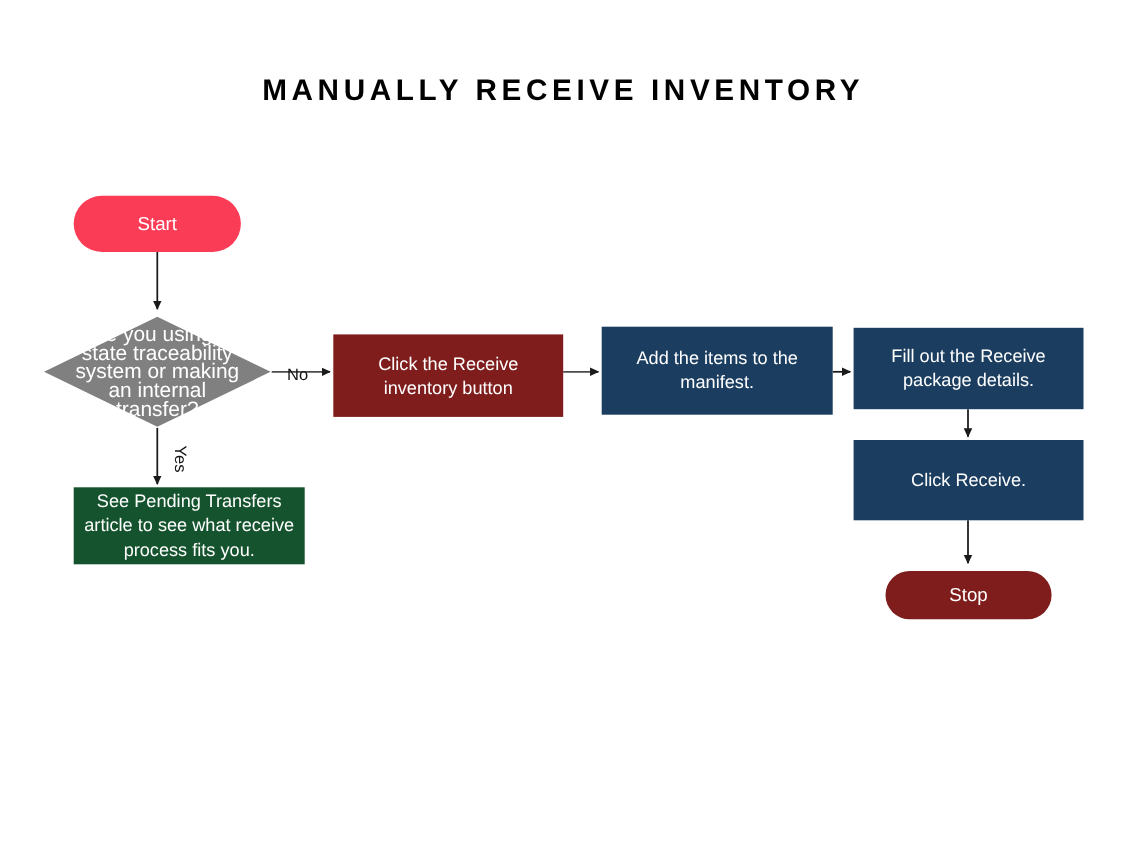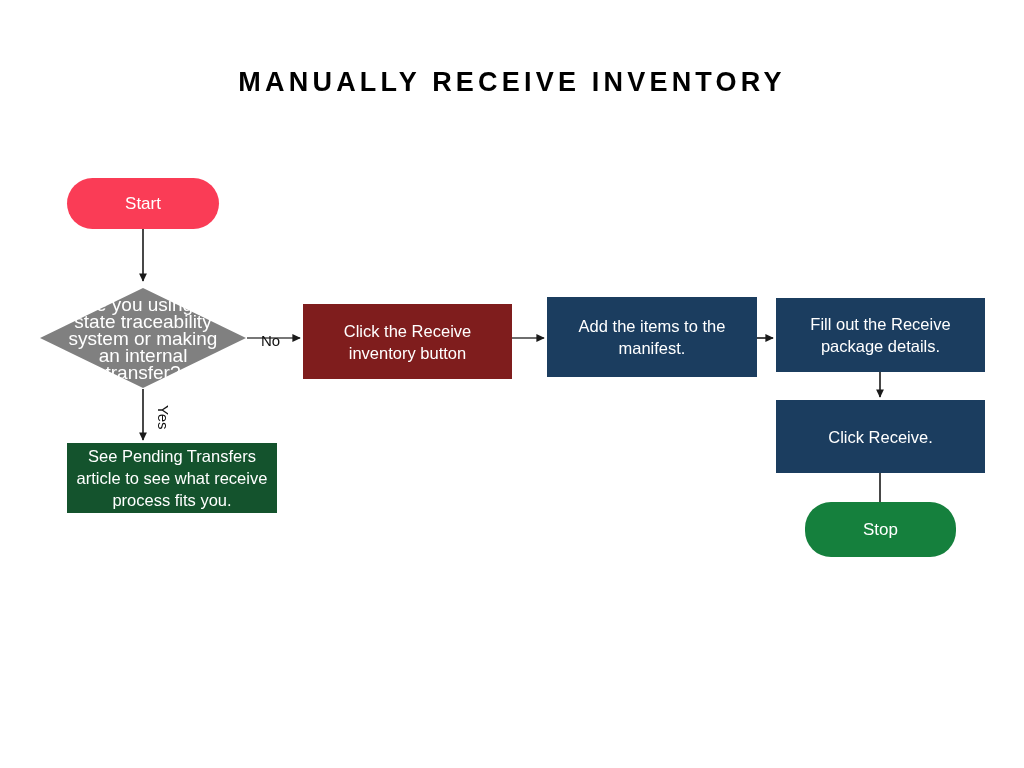--- a/index.html
+++ b/index.html
@@ -167,21 +167,21 @@
     </div>
 
     <div class="node process" style="left:776px; top:298px; width:209px; height:74px; background:#1b3d5f;">
       <span class="node-label">Fill out the Receive package details.</span>
     </div>
 
     <div class="node process" style="left:776px; top:400px; width:209px; height:73px; background:#1b3d5f;">
       <span class="node-label">Click Receive.</span>
     </div>
 
-    <div class="node terminator" style="left:805px; top:502px; width:151px; height:55px; background:#15803d;">
+    <div class="node terminator" style="left:805px; top:519px; width:151px; height:44px; background:#7f1d1d;">
       <span class="node-label">Stop</span>
     </div>
 
     <div class="edge-label" style="left:261px; top:305px;margin-top:27px;">No</div>
 
     <div class="edge-label rotated" style="left:172px; top:405px;">Yes</div>
 
   </div>
 </div>
 

